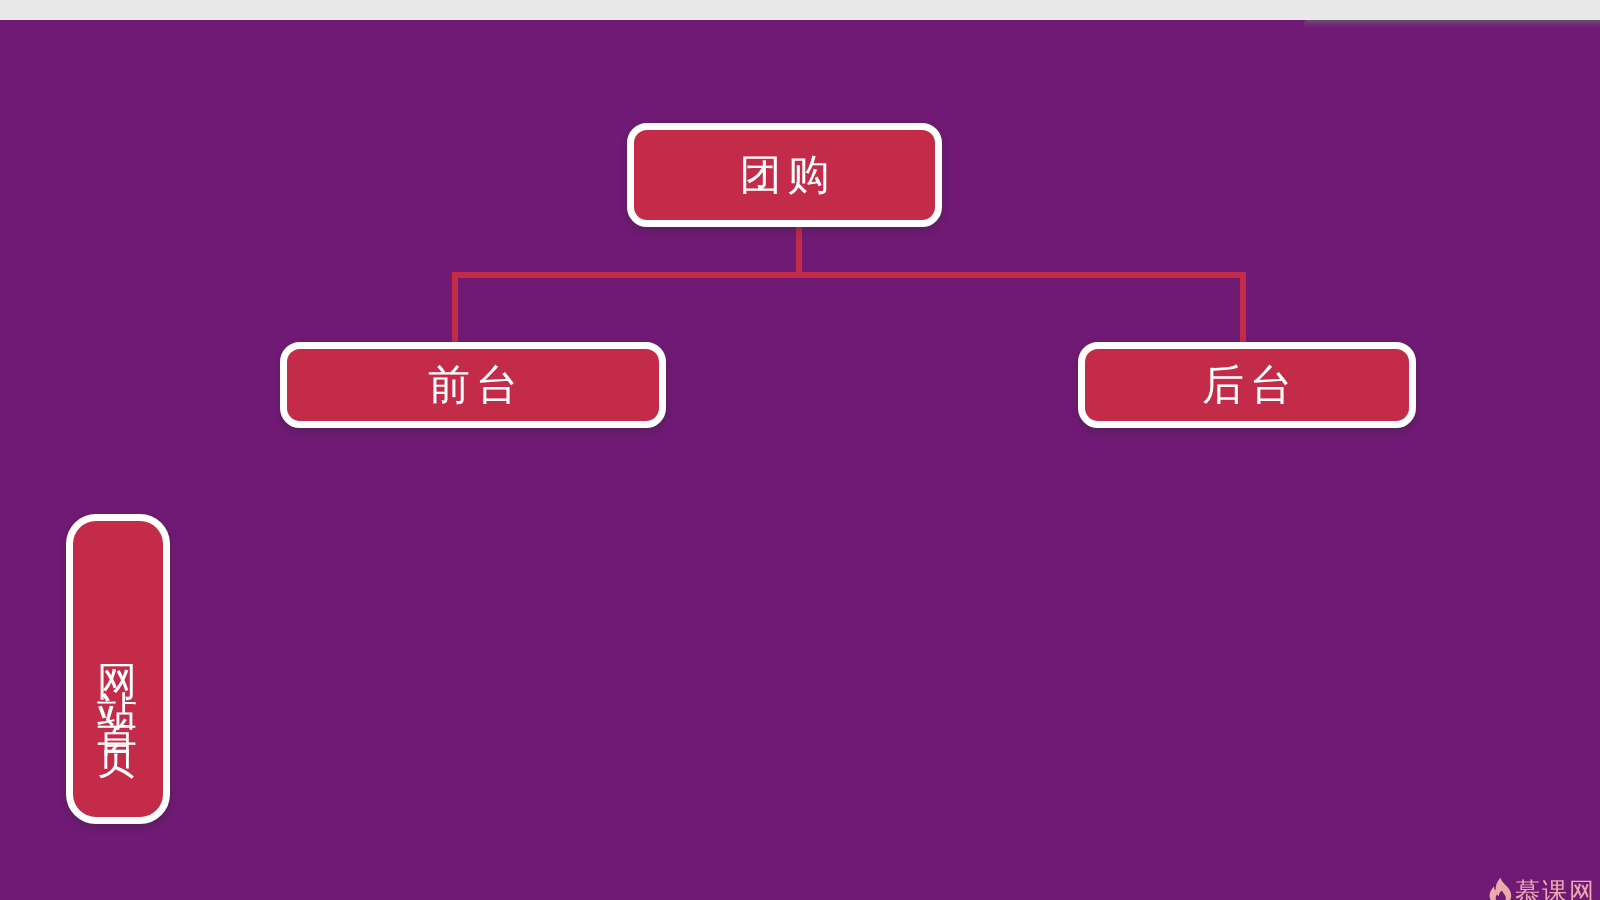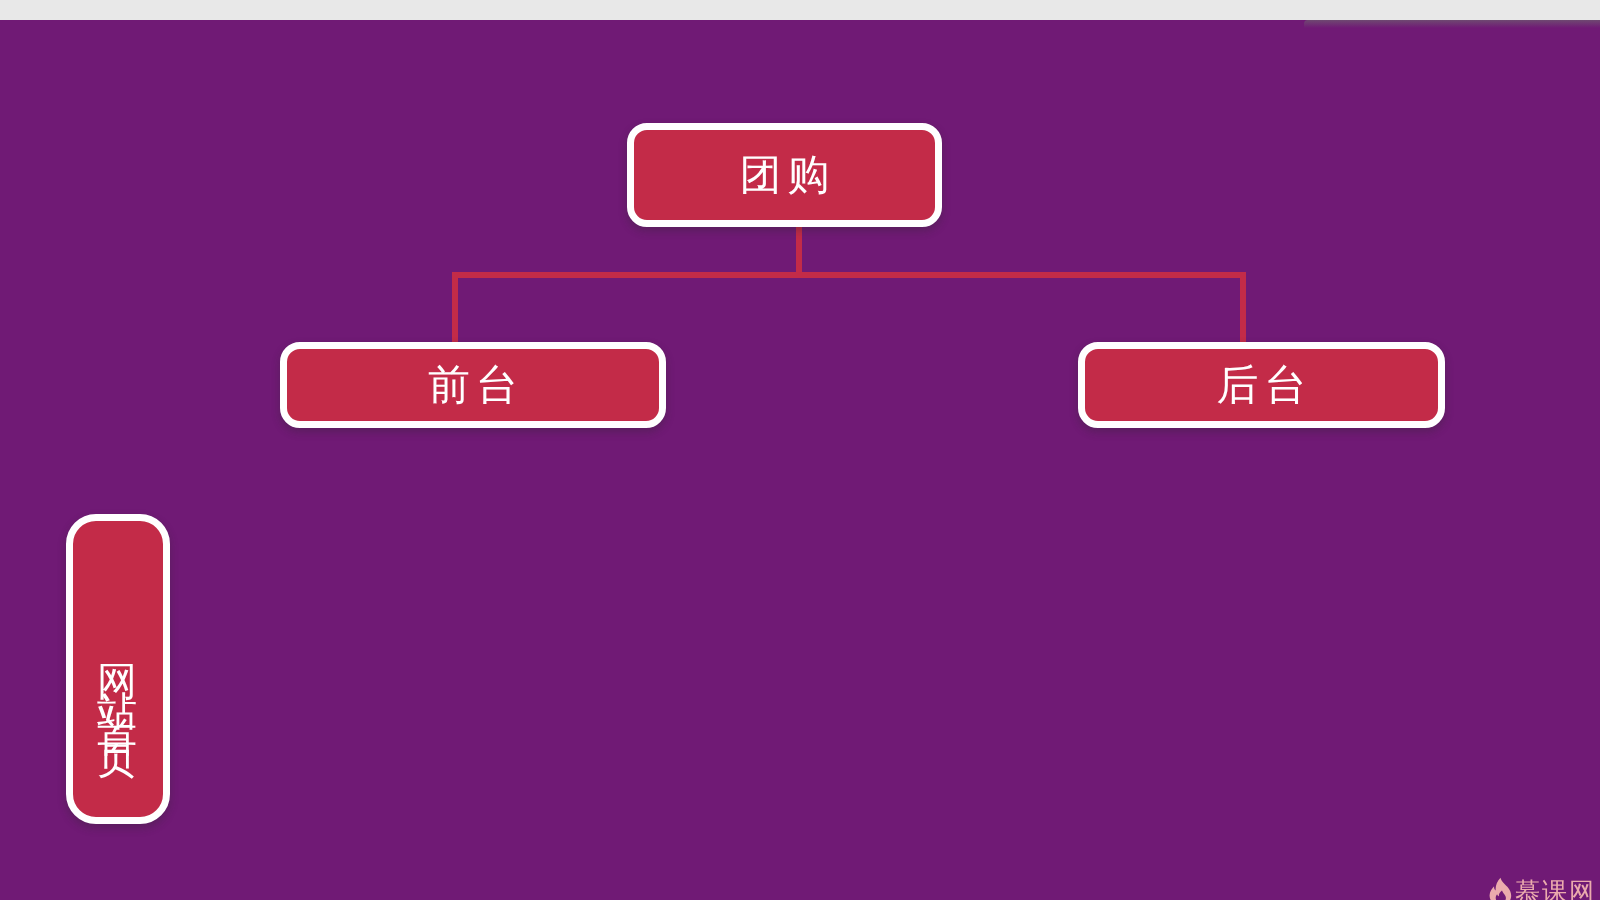--- a/index.html
+++ b/index.html
@@ -45,21 +45,21 @@
     color: #ffffff;
     display: flex;
     align-items: center;
     justify-content: center;
     font-size: 42px;
     letter-spacing: 6px;
     text-indent: 6px;
   }
   .n-root     { left: 627px;  top: 103px; width: 315px; height: 104px; }
   .n-frontend { left: 280px;  top: 322px; width: 386px; height: 86px; }
-  .n-backend  { left: 1078px; top: 322px; width: 367px; height: 86px; text-align: right; }
+  .n-backend  { left: 1078px; top: 322px; width: 338px; height: 86px; text-align: right; }
   .n-homepage {
     left: 66px; top: 494px; width: 104px; height: 310px;
     border-radius: 30px;
     font-size: 40px;
     letter-spacing: 0;
     text-indent: 0;
     padding-top: 6px;
   }
   .vtext {
     writing-mode: vertical-rl;

